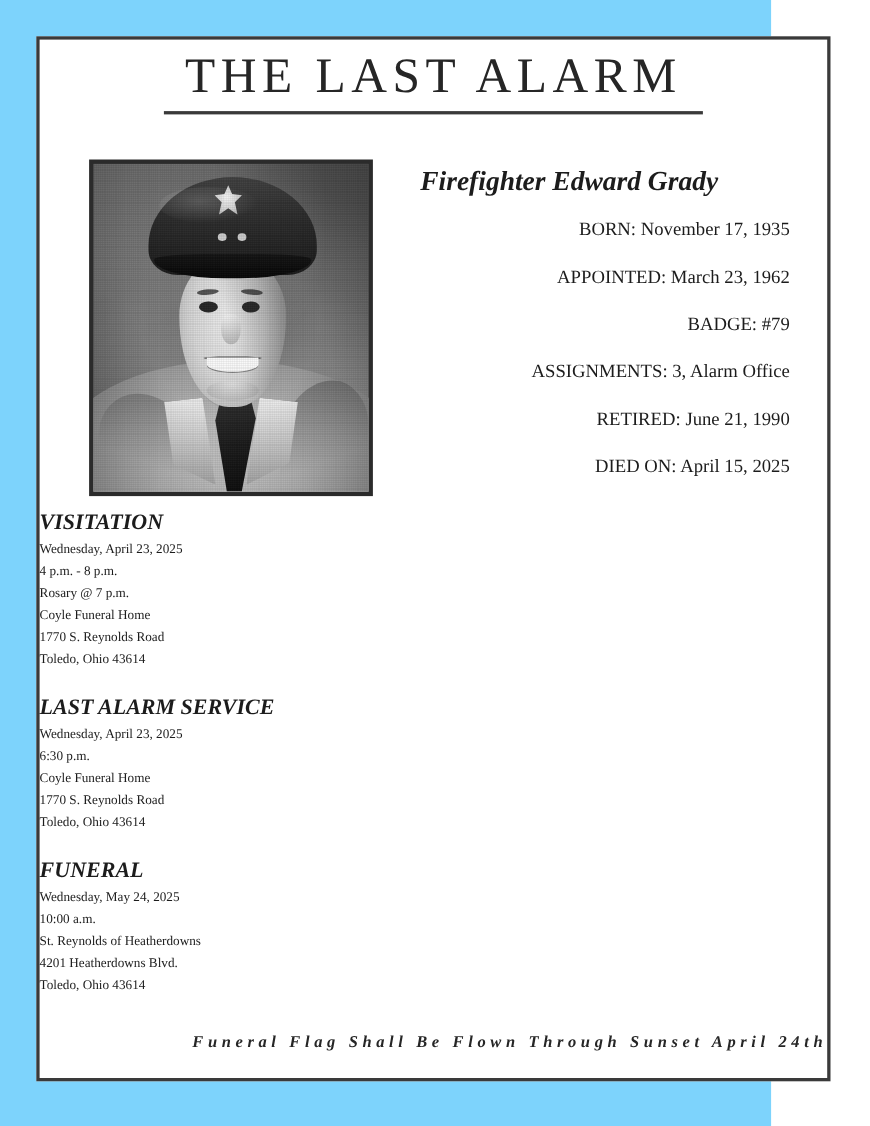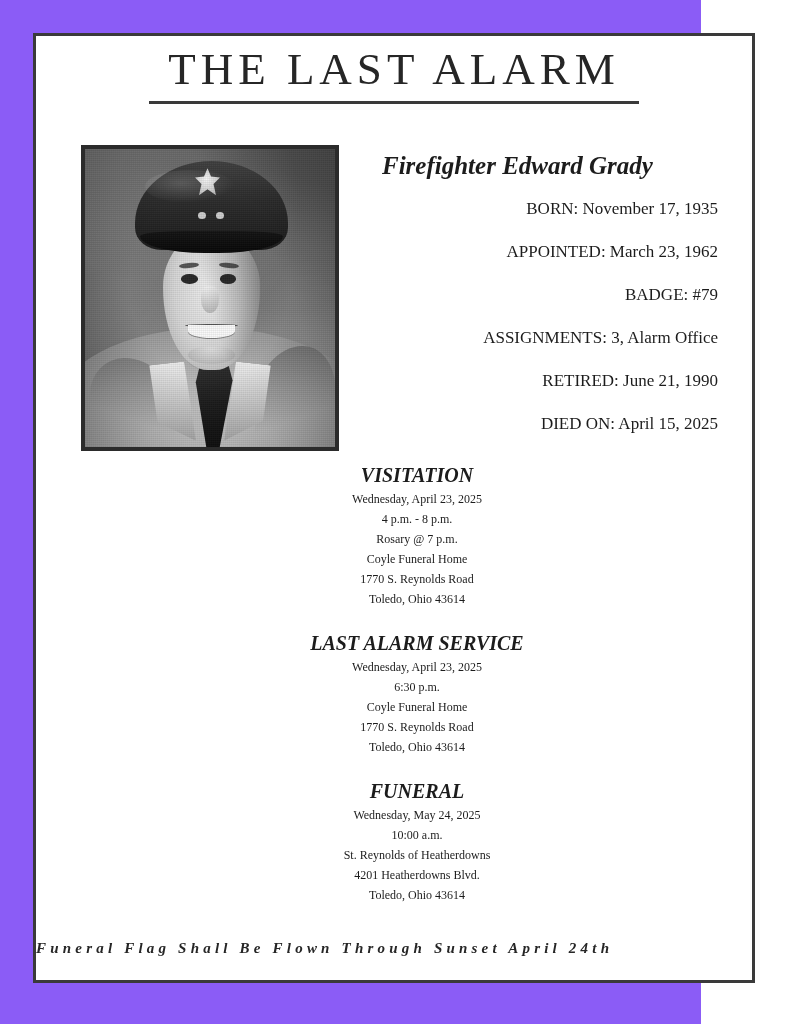--- a/index.html
+++ b/index.html
@@ -14,21 +14,21 @@
     color: #1c1c1c;
     position: relative;
     overflow: hidden;
   }
 
   .page {
     position: absolute;
     left: 0; top: 0;
     width: 701px;
     height: 1024px;
-    background: #8b5cf6;
+    background: #7dd3fc;
   }
 
   
   .page-border {
     position: absolute;
     left: 33px;
     top: 33px;
     width: 722px;
     height: 950px;
     border: 3px solid #3a3a3a;
@@ -327,22 +327,20 @@
     white-space: nowrap;
     text-align: right;
   }
 
   
   .services {
     position: absolute;
     left: 36px;
     top: 463px;
     width: 716px;
-    text-align: center;
-    margin-left: 23px;
   }
   .service-block { margin-bottom: 22px; }
   .service-heading {
     font-size: 20px;
     font-weight: 700;
     font-style: italic;
     line-height: 25px;
     color: #1c1c1c;
     margin: 0 0 1px 0;
   }
@@ -351,21 +349,21 @@
     line-height: 20px;
     color: #1c1c1c;
   }
 
   
   .footer-note {
     position: absolute;
     left: 36px;
     top: 940px;
     width: 716px;
-    text-align: left;
+    text-align: right;
     font-size: 15px;
     font-weight: 700;
     font-style: italic;
     letter-spacing: 4.2px;
     color: #262626;
     white-space: nowrap;
   }
 </style>
 </head>
 <body>

